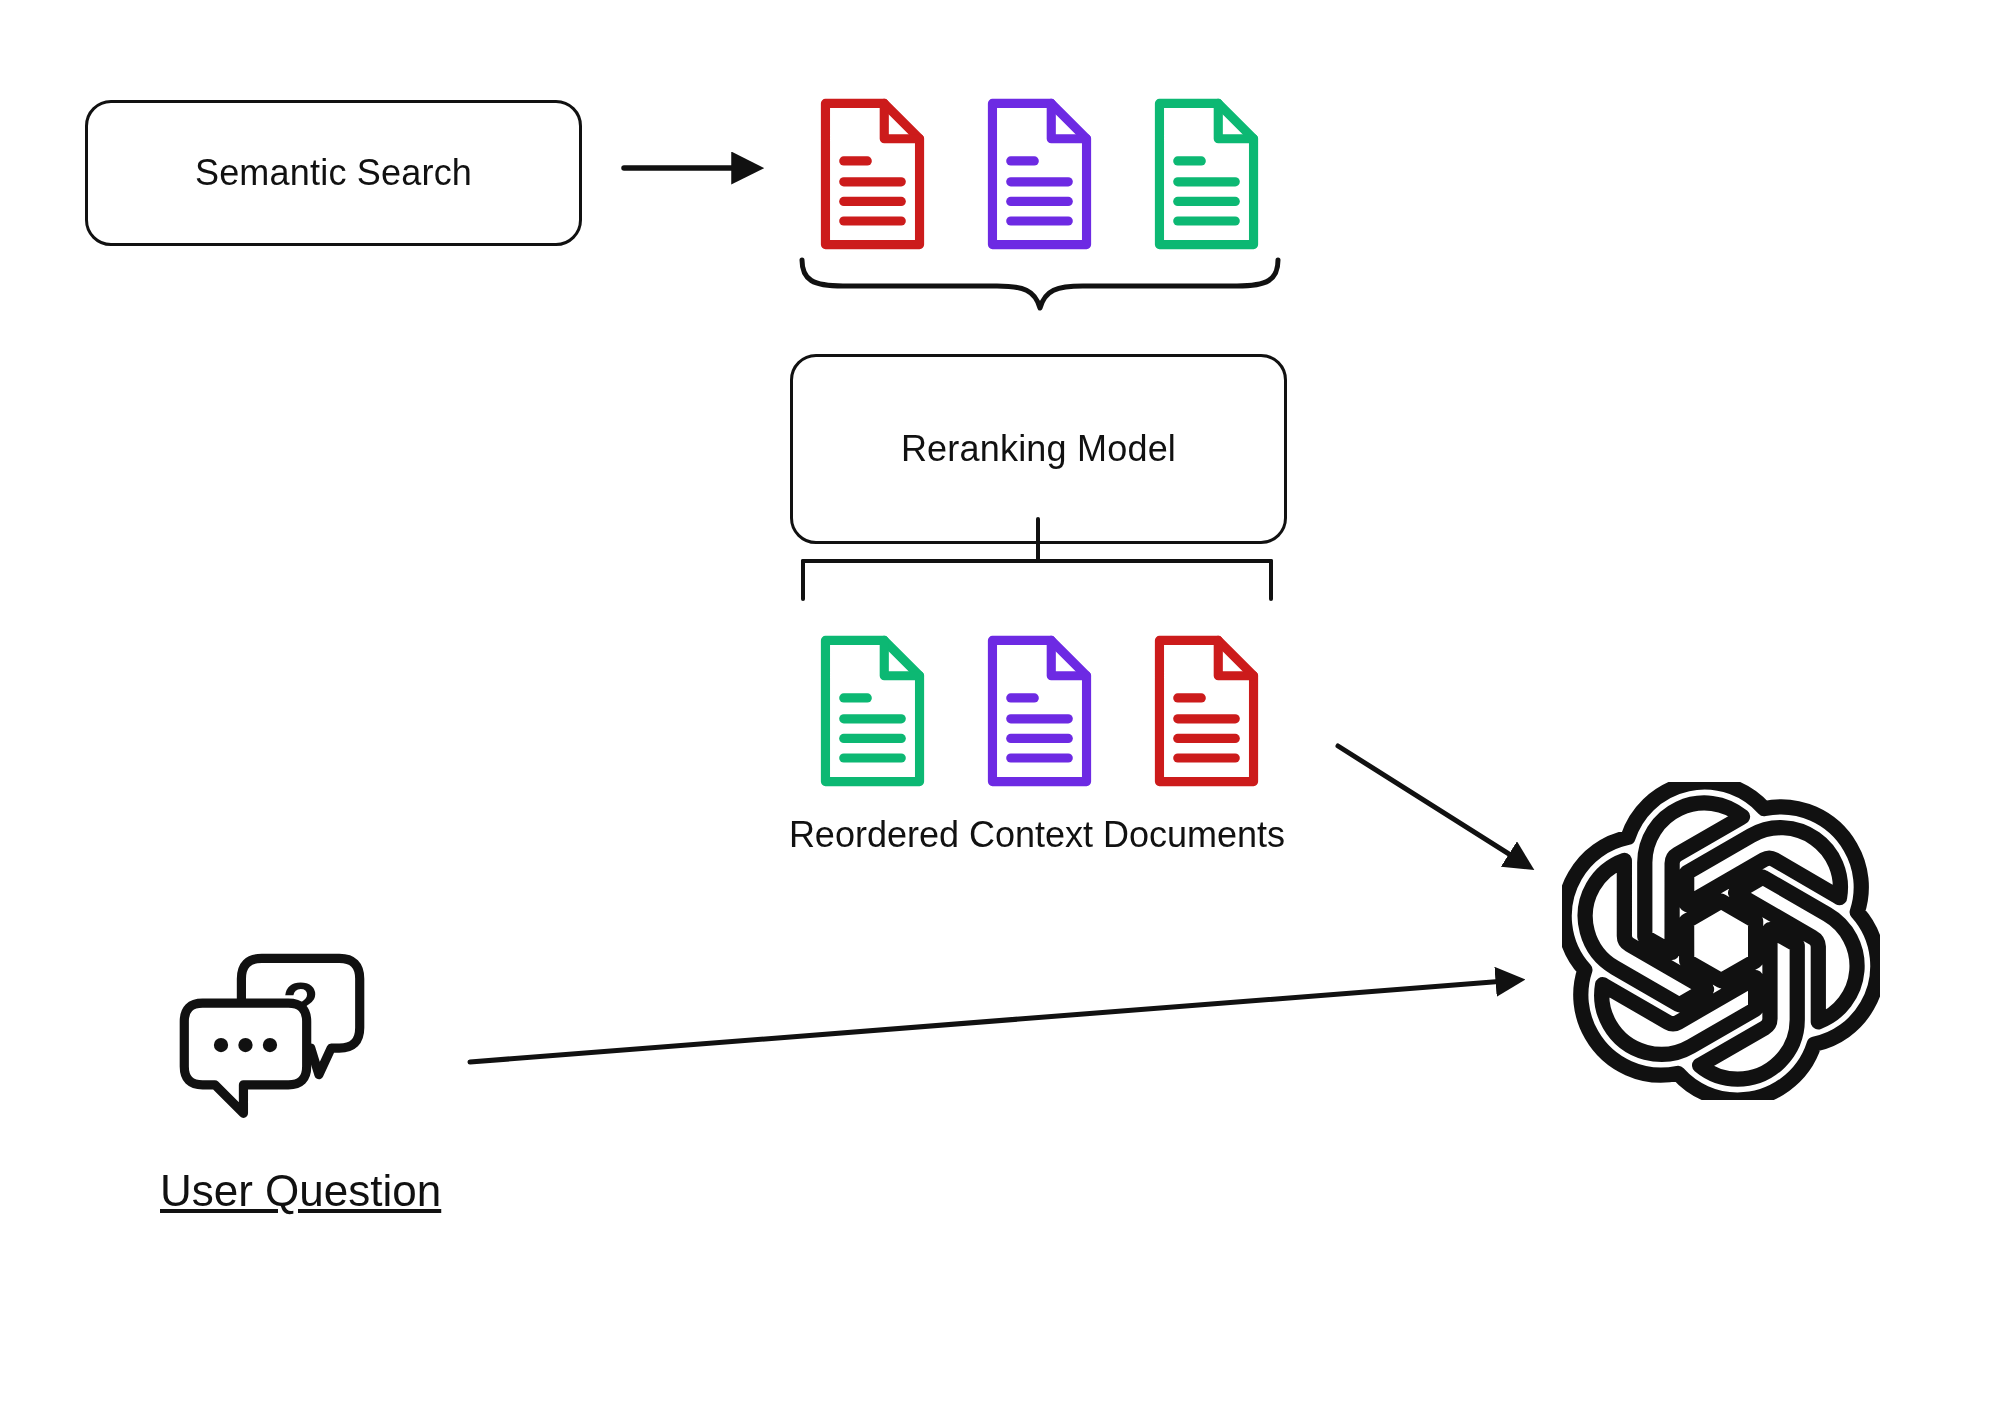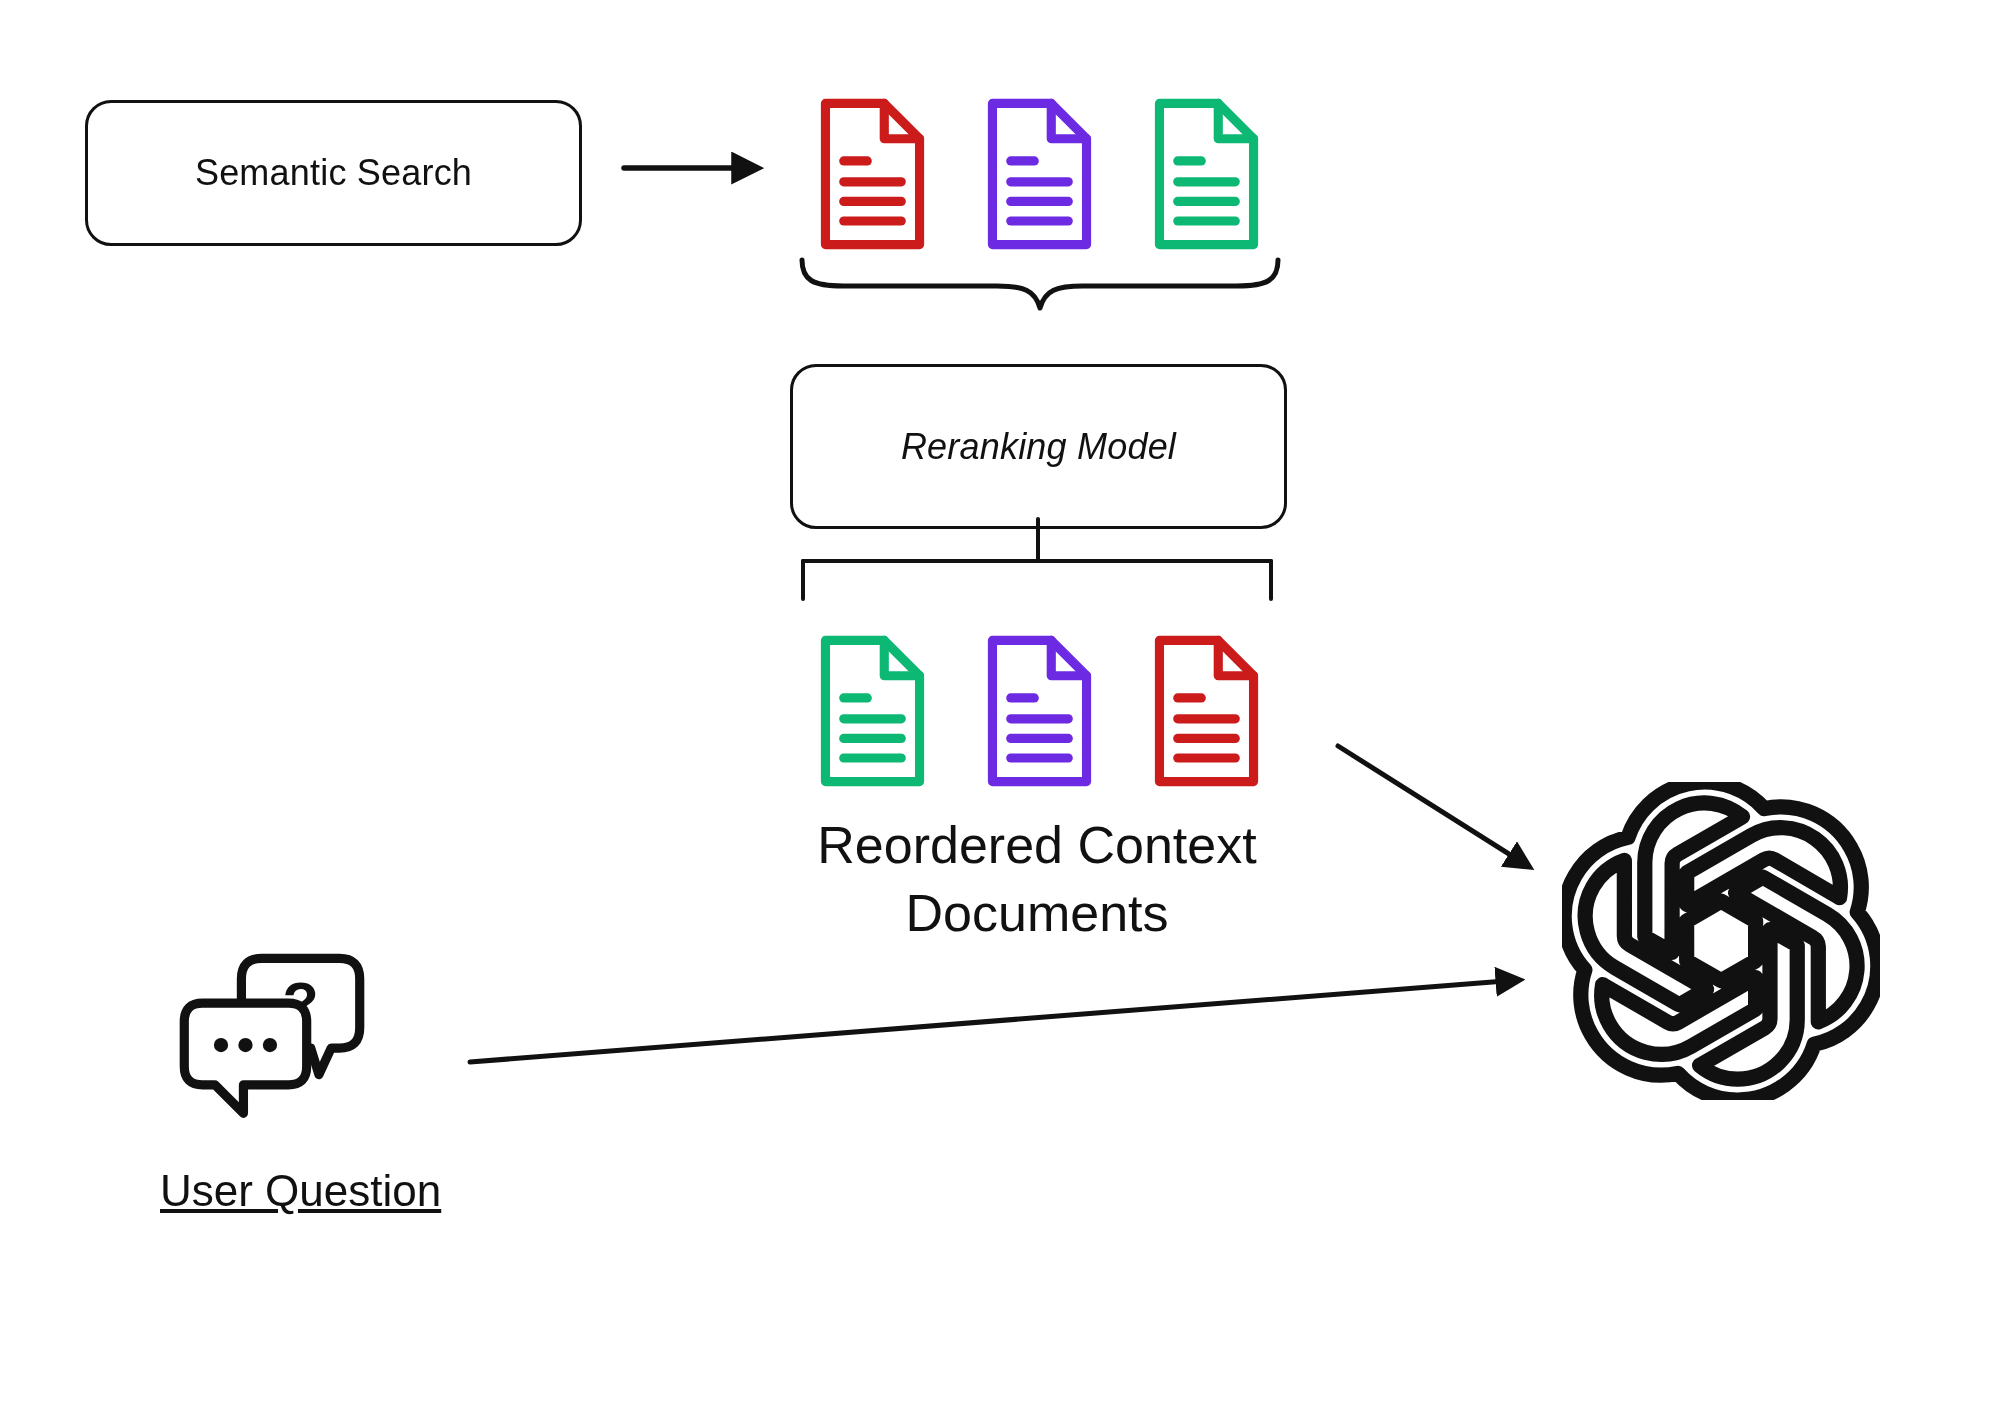--- a/index.html
+++ b/index.html
@@ -51,21 +51,21 @@
     stroke-linejoin: round;
   }
 
   .big-label {
     position: absolute;
     font-weight: 500;
     color: #111111;
   }
   .reordered-label {
     left: 787px; top: 812px; width: 500px;
-    font-size: 52px; line-height: 1.3; text-align: center;
+    font-size: 36px; line-height: 1.3; text-align: center;
   }
   .user-question-label {
     left: 160px; top: 1166px;
     font-size: 44px; white-space: nowrap; text-decoration: underline;
   }
 
   .openai-logo { position: absolute; left: 1562px; top: 782px; width: 318px; height: 318px; }
   .openai-logo path {
     fill: none;
     stroke: currentColor;
@@ -128,21 +128,21 @@
       <line x1="22" y1="66" x2="66" y2="66"></line>
       <line x1="22" y1="81" x2="66" y2="81"></line>
       <line x1="22" y1="96" x2="66" y2="96"></line>
     </svg>
   </div>
 
   <svg class="abs connector" style="left:799px; top:256px;" width="482" height="58">
     <path d="M3 4 C3 24 14 30 44 30 L198 30 C224 30 236 34 241 52 C246 34 258 30 284 30 L438 30 C468 30 479 24 479 4" stroke="currentColor" stroke-width="5"></path>
   </svg>
 
-  <div class="node-box" style="left:790px; top:364px; width:497px; height:165px;font-style:italic;">
+  <div class="node-box" style="left:790px; top:354px; width:497px; height:190px;">
     <span class="node-label">Reranking Model</span>
   </div>
 
   <svg class="abs connector" style="left:800px; top:517px;" width="474" height="86">
     <path d="M238 2 V44" stroke="currentColor" stroke-width="4"></path>
     <path d="M3 44 H471" stroke="currentColor" stroke-width="4"></path>
     <path d="M3 44 V82" stroke="currentColor" stroke-width="4"></path>
     <path d="M471 44 V82" stroke="currentColor" stroke-width="4"></path>
   </svg>
 

